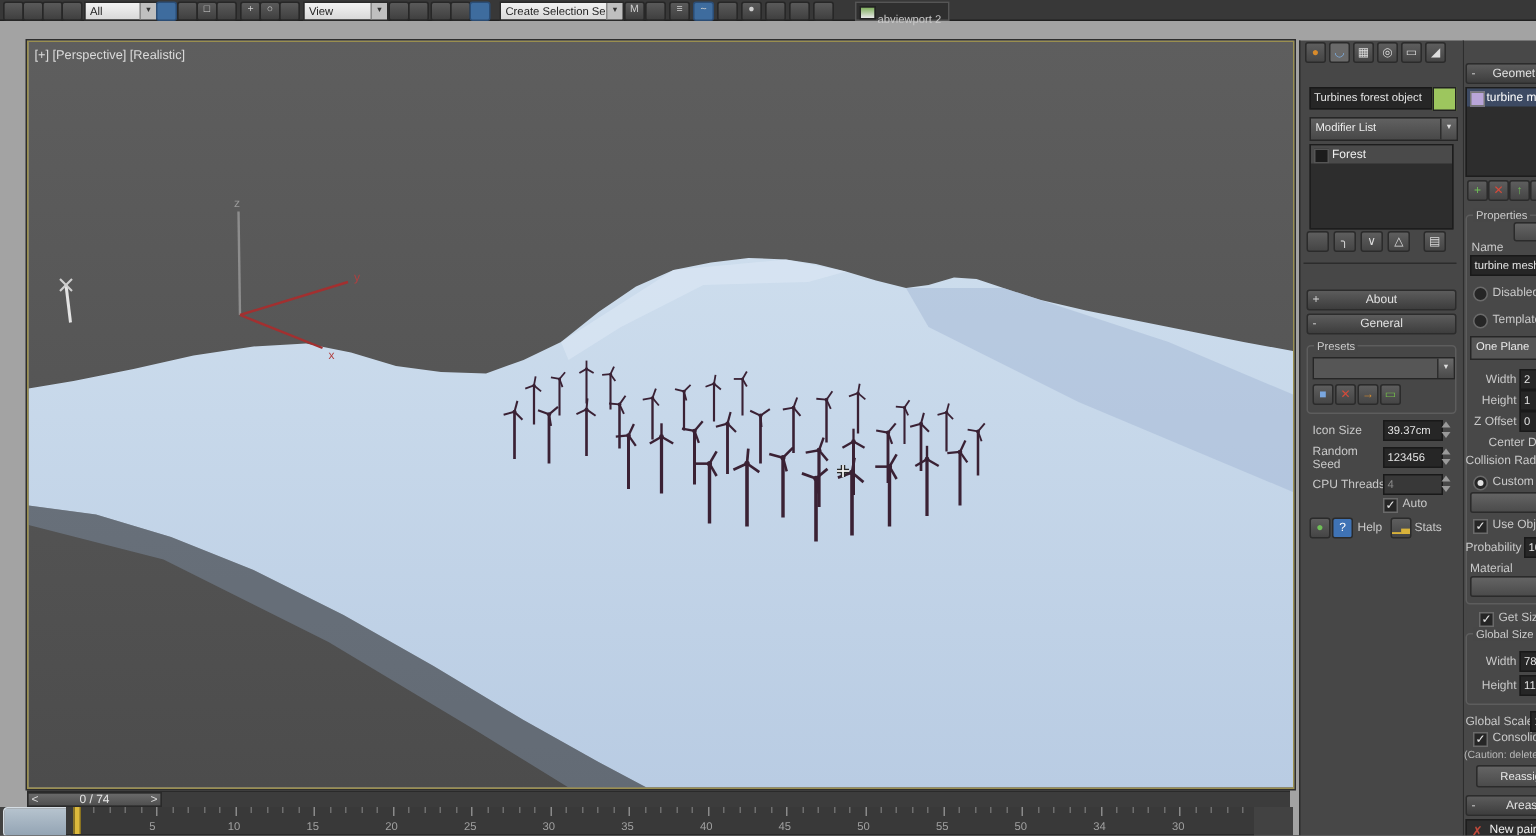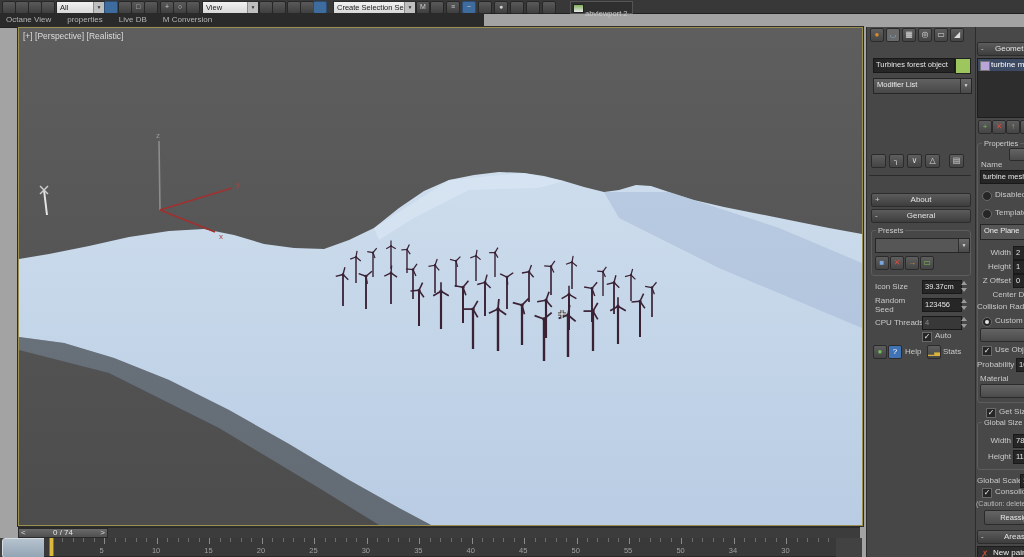--- a/index.html
+++ b/index.html
@@ -74,28 +74,20 @@
     <div class="ticon" style="left:494px;">●</div>
     <div class="ticon" style="left:510px;"></div>
     <div class="ticon" style="left:526px;"></div>
     <div class="ticon" style="left:542px;"></div>
     <div class="abs" style="left:570px;top:1px;height:11px;background:#2f2f2f;border:1px solid #555;padding:0 4px 0 14px;">
       <div class="abs" style="left:2px;top:2px;width:9px;height:7px;background:linear-gradient(#7fae5c,#e8e8e8);border:1px solid #222;"></div>
       <span class="lbl" style="font-size:7.5px;line-height:11px;color:#c8c8c8;">abviewport 2</span>
     </div>
   </div>
 
-  <div class="abs" style="left:0;top:13px;width:484px;height:14px;background:#2a2a2a;border-bottom:1px solid #222;">
-    <div id="menu-tabs" style="display:flex;gap:16px;padding-left:6px;">
-        <span class="tabtxt">Octane View</span>
-        <span class="tabtxt">properties</span>
-        <span class="tabtxt">Live DB</span>
-        <span class="tabtxt">M Conversion</span>
-      </div>
-  </div>
 
   <div class="abs" style="left:18px;top:27px;width:843px;height:497px;background:linear-gradient(#5e5e5e,#4c4c4c);border:1px solid #9a8f4f;outline:1px solid #2e2e2e;overflow:hidden;">
     <svg id="scene" width="843" height="497" style="position:absolute;left:0;top:0;">
       <defs>
         <linearGradient id="terr" x1="0" y1="0" x2="0" y2="1">
           <stop offset="0" stop-color="#cddded"></stop>
           <stop offset="1" stop-color="#b9cce3"></stop>
         </linearGradient>
       </defs>
 
@@ -388,20 +380,26 @@
     <div class="mini" style="left:83px;top:1px;">◢</div>
 
     <div class="field" style="left:6px;top:31px;width:78px;height:13px;">Turbines forest object</div>
     <div class="abs" style="left:88px;top:31px;width:14px;height:14px;background:#9dc65e;border:1px solid #222;"></div>
 
     <div class="combo" style="left:6px;top:51px;width:94px;height:14px;">
       <span>Modifier List</span>
       <span class="arr">▼</span>
     </div>
 
+    <div class="abs" style="left:6px;top:69px;width:94px;height:55px;background:#2d2d2d;border:1px solid #1d1d1d;">
+      <div class="abs" style="left:0;top:0;width:94px;height:12px;background:#4a4a4a;">
+        <div class="abs" style="left:2px;top:2px;width:8px;height:8px;background:#1c1c1c;border:1px solid #555;"></div>
+        <span class="lbl" style="position:absolute;left:14px;top:1px;color:#f0f0f0;">Forest</span>
+      </div>
+    </div>
 
     <div class="mini" style="left:4px;top:127px;width:13px;"></div>
     <div class="mini" style="left:22px;top:127px;width:13px;">╮</div>
     <div class="mini" style="left:40px;top:127px;width:13px;">∨</div>
     <div class="mini" style="left:58px;top:127px;width:13px;">△</div>
     <div class="mini" style="left:82px;top:127px;width:13px;">▤</div>
     <div class="abs" style="left:2px;top:148px;width:102px;height:1px;background:#2c2c2c;"></div>
 
     <div class="rollout" style="left:4px;top:166px;width:98px;">
       <span class="st">+</span>

